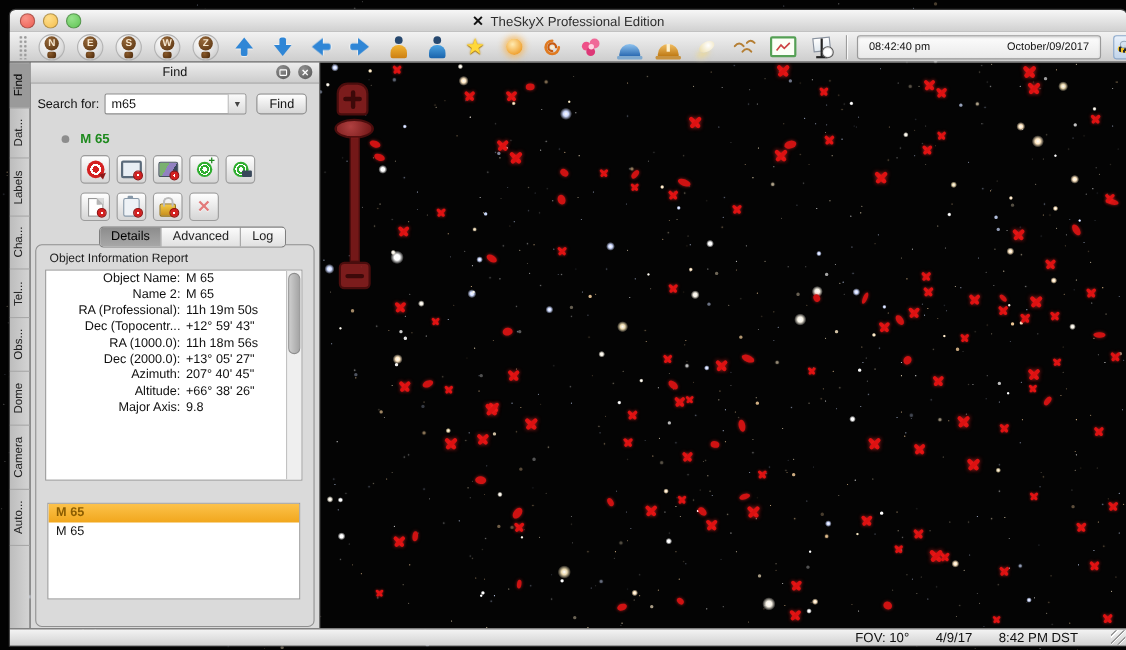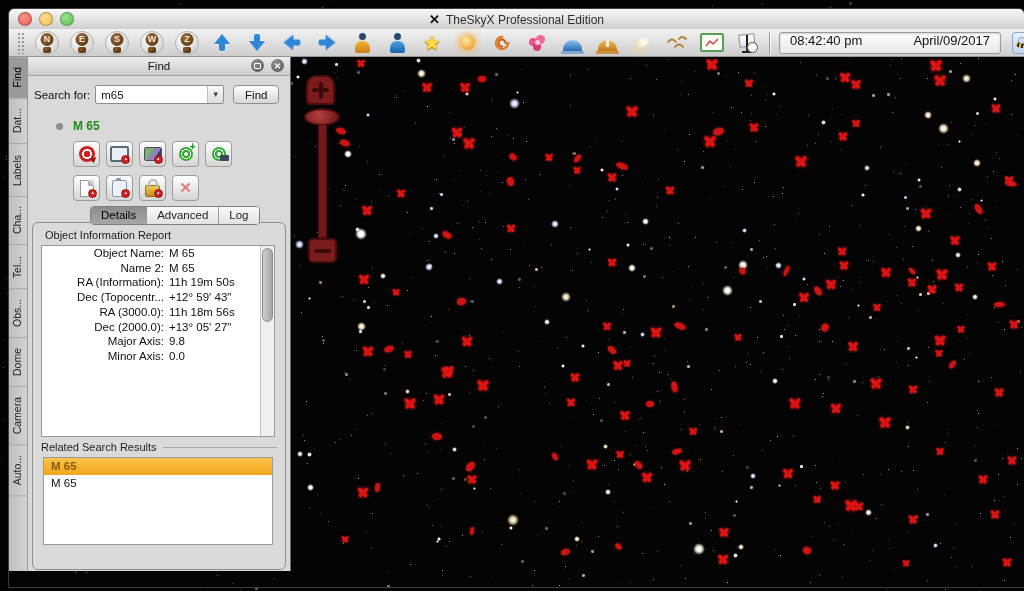--- a/index.html
+++ b/index.html
@@ -78,21 +78,21 @@
   .tproj{position:relative;display:block;width:22px;height:22px}
   .tproj .scr{position:absolute;left:3px;top:2px;width:14px;height:11px;background:linear-gradient(#ffffff,#dfe7ee);
               border:1px solid #88919e;transform:rotate(-6deg)}
   .tproj .pole{position:absolute;left:10px;top:3px;width:2px;height:17px;background:#232323}
   .tproj .pole::after{content:"";position:absolute;left:-4px;bottom:-1px;width:10px;height:2px;background:#232323}
   .tproj .clk{position:absolute;right:0;bottom:1px;width:9px;height:9px;border-radius:50%;
               background:#fff;border:1px solid #555;box-shadow:inset 0 0 0 1px #e8e8e8}
   .vsep{width:1px;height:22px;background:#9d9d9d;box-shadow:1px 0 0 rgba(255,255,255,.8);flex:0 0 auto}
   .timefield{width:200px;height:20px;flex:0 0 auto;background:linear-gradient(#fdfdfd,#e9e9e9);
              border:1px solid #9a9a9a;border-radius:3px;box-shadow:inset 0 1px 2px rgba(0,0,0,.18);
-             display:flex;justify-content:space-between;padding:0 10px;font-size:13px;color:#111}
+             display:flex;justify-content:space-between;align-items:center;padding:0 10px;font-size:10px;color:#111}
   .tbeeframe{position:relative;display:block;width:20px;height:20px;border-radius:3px;
              background:linear-gradient(#e9f1fb,#c1d4ea);border:1px solid #8aa8cc}
   .bee{position:absolute;left:3px;top:8px;width:12px;height:7px;border-radius:50%;
        background:repeating-linear-gradient(100deg,#f1c122 0 2px,#262626 2px 4px)}
   .bee::before{content:"";position:absolute;left:2px;top:-4px;width:6px;height:5px;border-radius:50%;
                background:rgba(212,226,241,.95);border:1px solid #9ab}
 
   
   .mainrow{position:absolute;left:0;top:48px;right:0;bottom:16px;display:flex}
   .tabstrip{width:18px;flex:0 0 auto;background:linear-gradient(90deg,#bdbdbd,#d4d4d4);
@@ -323,21 +323,21 @@
     <button class="tb-btn">
         <span class="tproj">
           <i class="scr"></i>
           <i class="pole"></i>
           <i class="clk"></i>
         </span>
       </button>
     <span class="vsep" style="margin-left:auto"></span>
     <div class="timefield">
       <span>08:42:40 pm</span>
-      <span>April/09/2017</span>
+      <span>October/09/2017</span>
     </div>
     <button class="tb-btn">
         <span class="tbeeframe">
           <i class="bee"></i>
         </span>
       </button>
 
   </div>
 
   <div class="mainrow">
@@ -421,51 +421,51 @@
           <div id="inforows" style="margin-right:13px">
               <div class="irow">
                 <span class="ilabel">Object Name:</span>
                 <span class="ival">M 65</span>
               </div>
               <div class="irow">
                 <span class="ilabel">Name 2:</span>
                 <span class="ival">M 65</span>
               </div>
               <div class="irow">
-                <span class="ilabel">RA (Information):</span>
+                <span class="ilabel">RA (Professional):</span>
                 <span class="ival">11h 19m 50s</span>
               </div>
               <div class="irow">
                 <span class="ilabel">Dec (Topocentr...</span>
                 <span class="ival">+12° 59' 43"</span>
               </div>
               <div class="irow">
-                <span class="ilabel">RA (3000.0):</span>
+                <span class="ilabel">RA (1000.0):</span>
                 <span class="ival">11h 18m 56s</span>
               </div>
               <div class="irow">
                 <span class="ilabel">Dec (2000.0):</span>
                 <span class="ival">+13° 05' 27"</span>
               </div>
               <div class="irow">
+                <span class="ilabel">Azimuth:</span>
+                <span class="ival">207° 40' 45"</span>
+              </div>
+              <div class="irow">
+                <span class="ilabel">Altitude:</span>
+                <span class="ival">+66° 38' 26"</span>
+              </div>
+              <div class="irow">
                 <span class="ilabel">Major Axis:</span>
                 <span class="ival">9.8</span>
-              </div>
-              <div class="irow">
-                <span class="ilabel">Minor Axis:</span>
-                <span class="ival">0.0</span>
               </div>
             </div>
           <div class="vsb">
               <div class="thumb"></div>
             </div>
-        </div>
-        <div class="rel-row">
-          <span>Related Search Results</span>
-          <span class="rule"></span>
         </div>
         <div class="rellist" id="rellist">
             <div class="ritem sel">M 65</div>
             <div class="ritem">M 65</div>
           </div>
       </div>
     </div>
 
     <div class="chart" id="chart">
       <div id="fuzzy">
@@ -679,14 +679,20 @@
         </div>
       <div class="zoomslider">
         <div class="zs-plus"></div>
         <div class="zs-thumb"></div>
         <div class="zs-track"></div>
         <div class="zs-minus"></div>
       </div>
     </div>
   </div>
 
+  <div class="statusbar">
+    <span>FOV: 10°</span>
+    <span>4/9/17</span>
+    <span>8:42 PM DST</span>
+    <span class="grip"></span>
+  </div>
 
 </div>
 
 </body></html>

